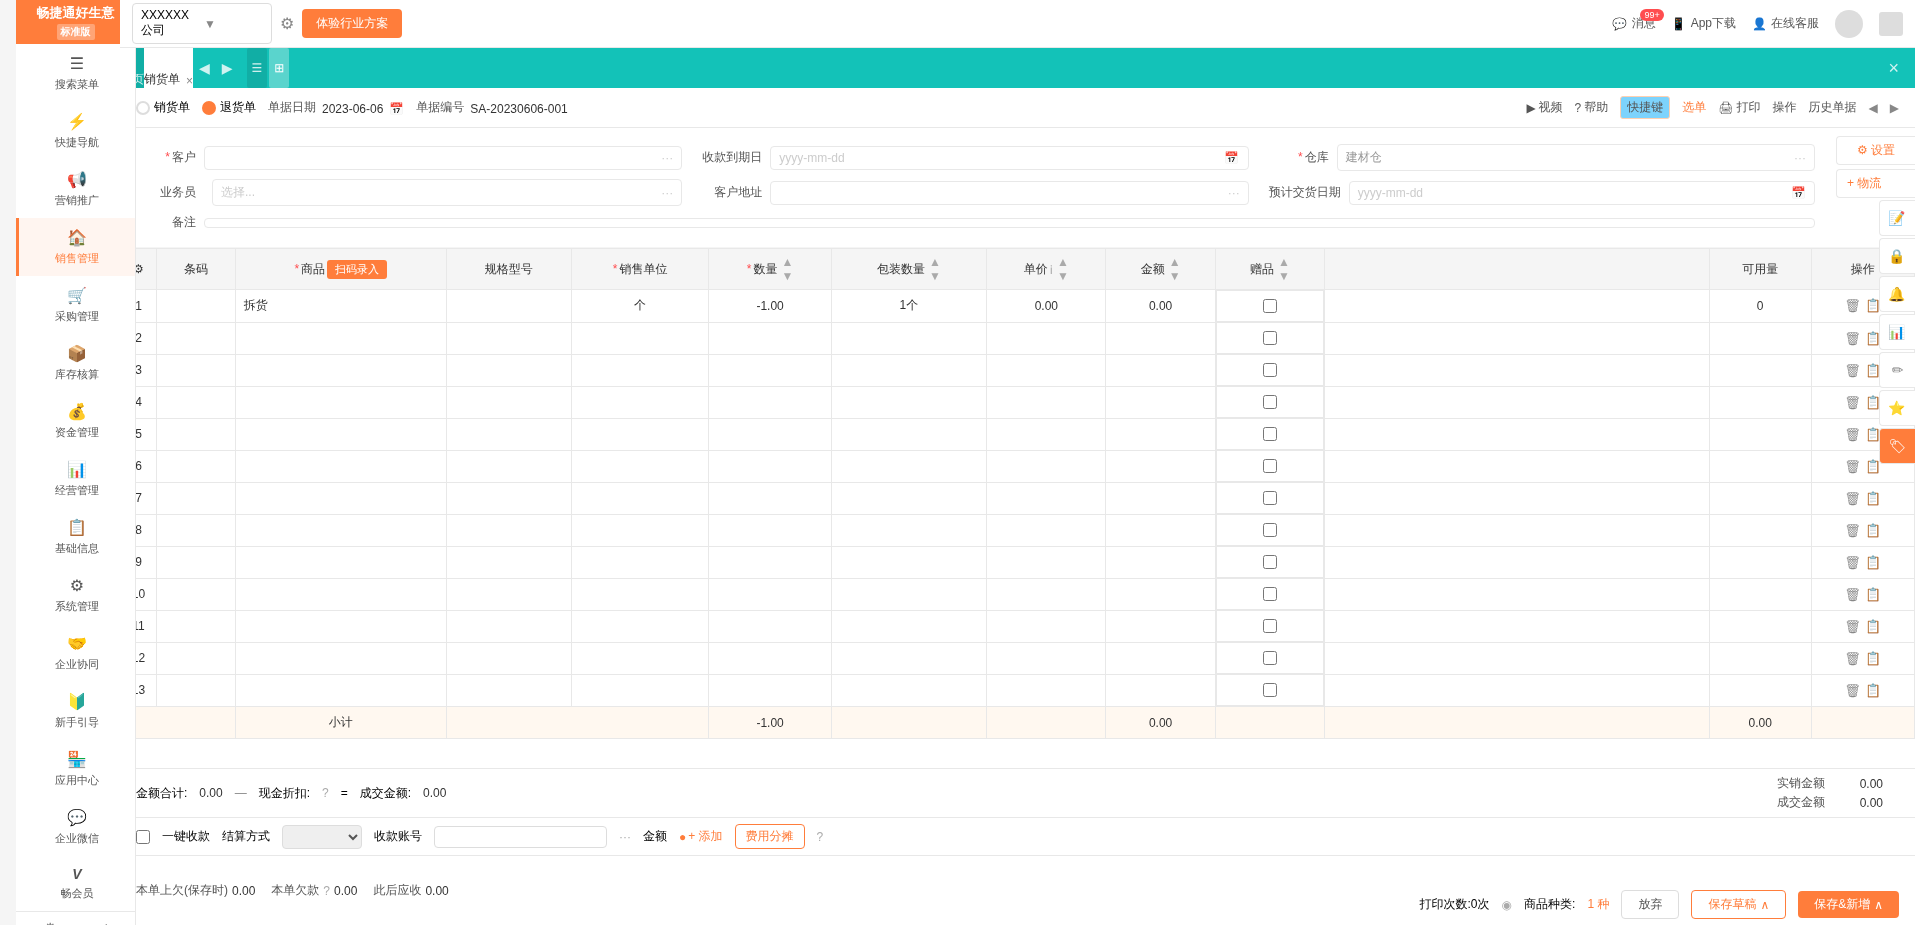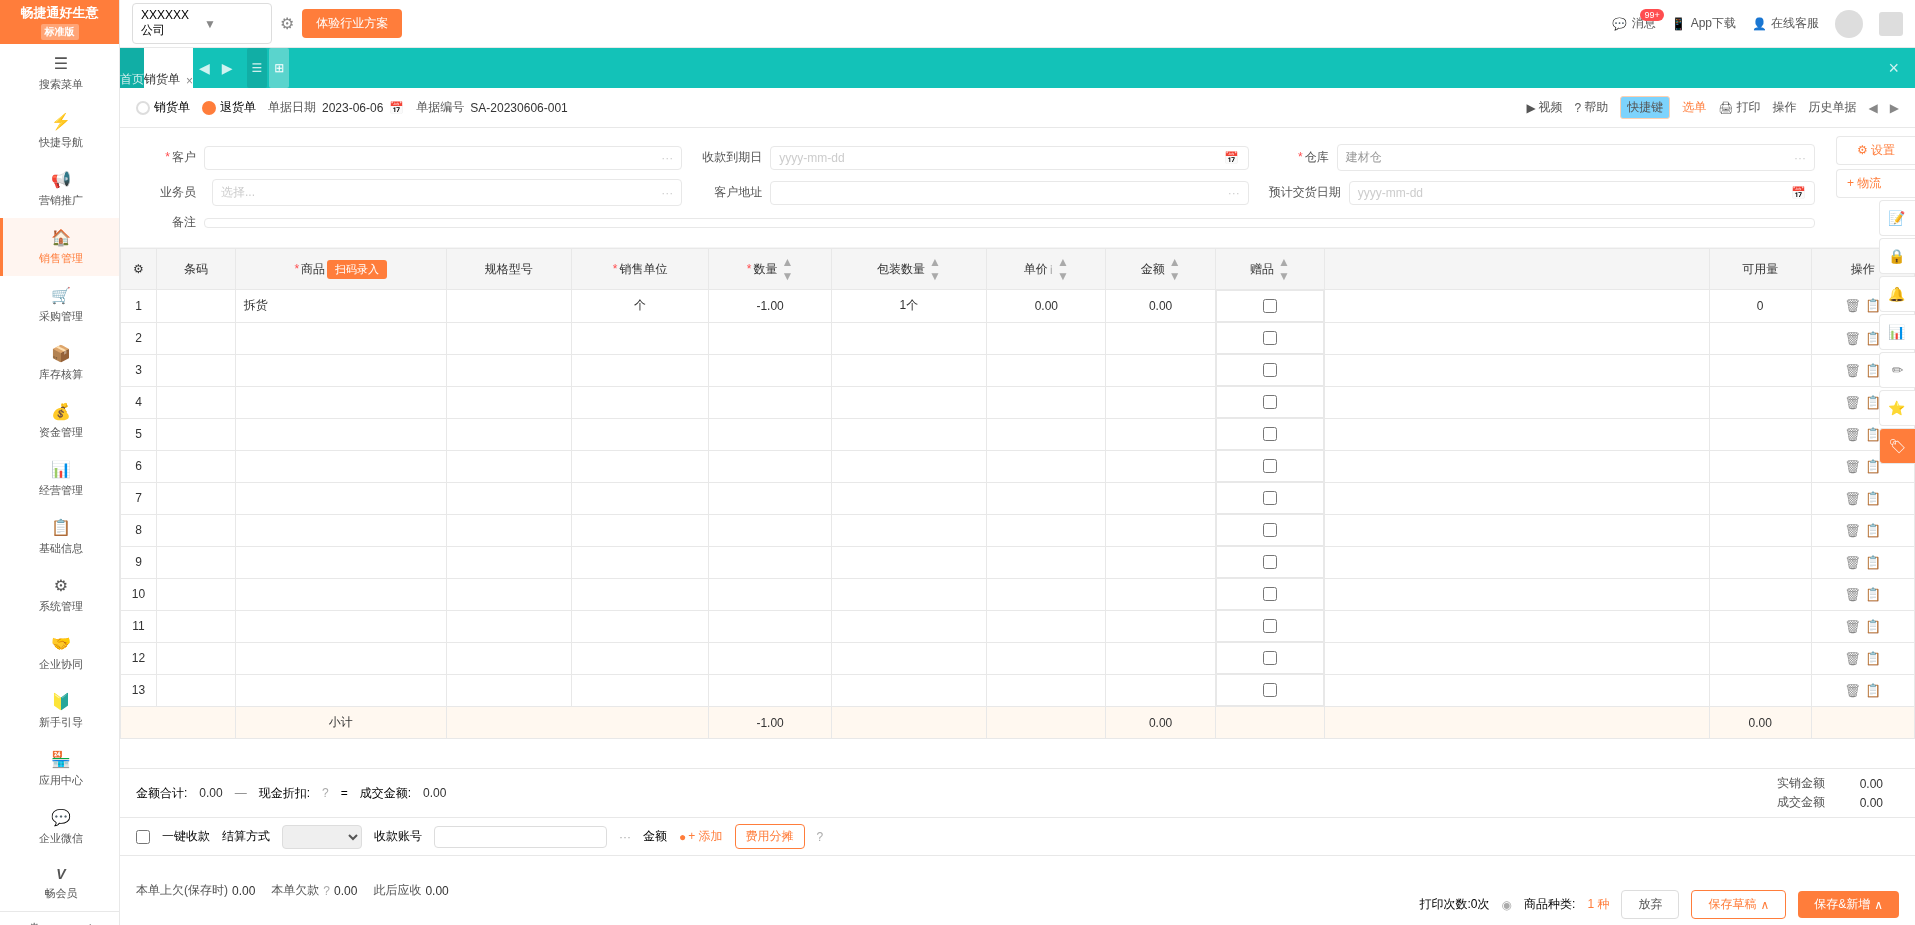--- a/index.html
+++ b/index.html
@@ -1,20 +1,20 @@
 <!DOCTYPE html>
 <html><head>
   <meta charset="utf-8">
   <style>
     * { box-sizing: border-box; margin: 0; padding: 0; font-family: 'Microsoft YaHei', Arial, sans-serif; font-size: 12px; }
     body { width: 1915px; height: 925px; overflow: hidden; background: #f5f5f5; }
 
     
     .sidebar {
-      position: fixed; left: 0; top: 0; width: 120px; height: 925px;
+      position: fixed; left: 16px; top: 0; width: 120px; height: 925px;
       background: #fff; border-right: 1px solid #e8e8e8; z-index: 100;
       display: flex; flex-direction: column;
     }
     .sidebar-logo {
       background: #ff7d3b; height: 48px; display: flex; align-items: center; justify-content: center;
       color: #fff; font-weight: bold; font-size: 13px; padding: 4px;
       flex-direction: column; gap: 2px;
     }
     .sidebar-logo .logo-main { font-size: 13px; font-weight: bold; }
     .sidebar-logo .logo-sub { font-size: 10px; background: rgba(255,255,255,0.3); padding: 1px 4px; border-radius: 2px; }
@@ -71,21 +71,21 @@
 
     
     .main-content {
       position: fixed; left: 120px; top: 88px; right: 0; bottom: 0;
       background: #f5f5f5; overflow: hidden; display: flex; flex-direction: column;
     }
     .doc-info {
       display: flex; align-items: center; gap: 16px;
       background: #f9f9f9; padding: 6px 16px; border-bottom: 1px solid #e8e8e8;
     }
-    .doc-info-item { display: flex; align-items: center; gap: 6px; color: #555; }
+    .doc-info-item { display: flex; align-items: flex-end; gap: 6px; color: #555; }
     .doc-info-item .val { color: #333; font-weight: 500; }
     .doc-toolbar {
       display: flex; align-items: center; gap: 12px; margin-left: auto;
     }
     .doc-toolbar-item { display: flex; align-items: center; gap: 3px; cursor: pointer; color: #555; }
     .radio-group { display: flex; align-items: center; gap: 12px; }
     .radio-item { display: flex; align-items: center; gap: 4px; cursor: pointer; }
     .radio-dot { width: 14px; height: 14px; border-radius: 50%; border: 2px solid #ddd; }
     .radio-dot.checked { border-color: #ff7d3b; background: #ff7d3b; }
 

